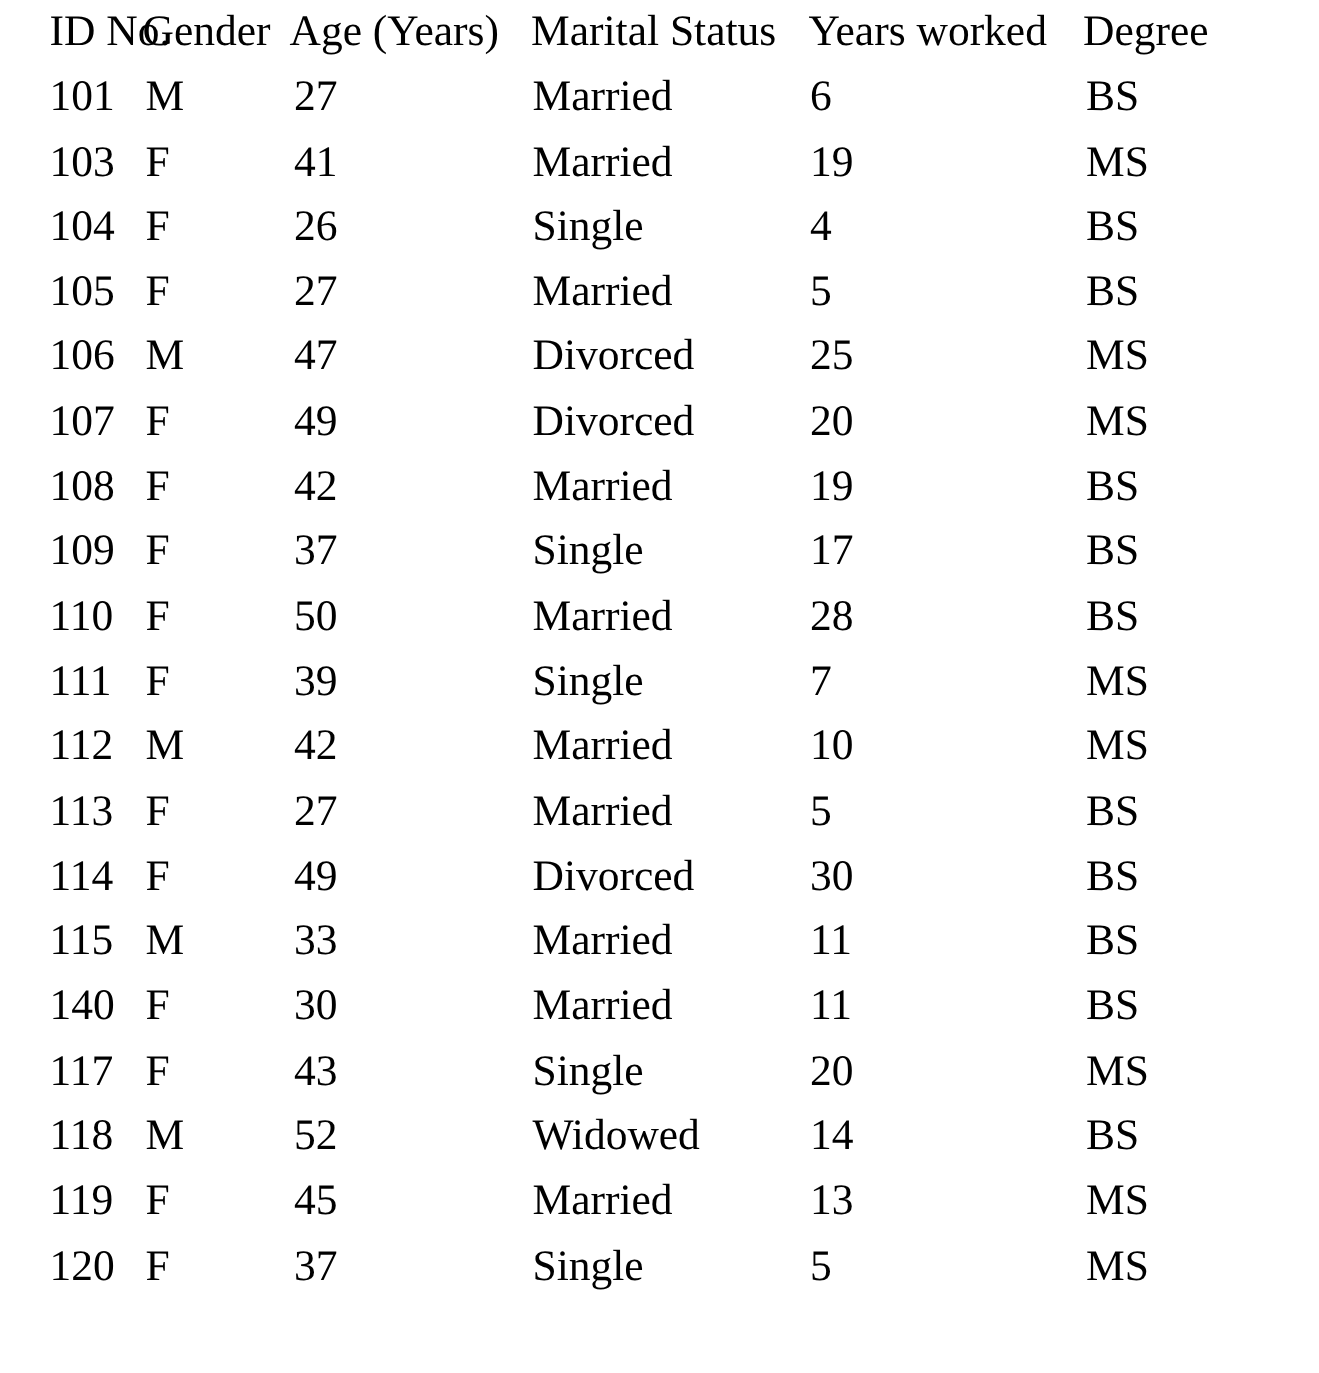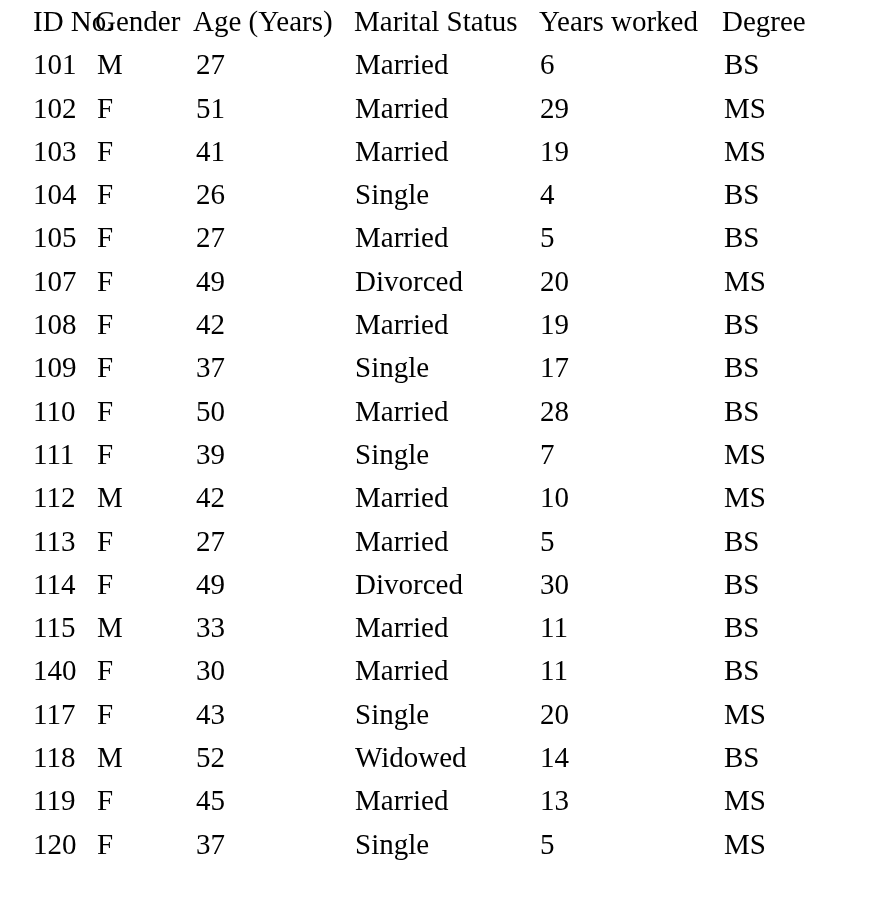--- a/index.html
+++ b/index.html
@@ -102,28 +102,20 @@
     <tbody id="table-body">
         <tr>
           <td class="cell-pad-id d-id">101</td>
           <td class="cell-pad-gender d-gender">M</td>
           <td class="cell-pad-age d-age">27</td>
           <td class="cell-pad-marital d-marital">Married</td>
           <td class="cell-pad-years d-years">6</td>
           <td class="cell-pad-degree d-degree">BS</td>
         </tr>
         <tr>
-          <td class="cell-pad-id d-id">102</td>
-          <td class="cell-pad-gender d-gender">F</td>
-          <td class="cell-pad-age d-age">51</td>
-          <td class="cell-pad-marital d-marital">Married</td>
-          <td class="cell-pad-years d-years">29</td>
-          <td class="cell-pad-degree d-degree">MS</td>
-        </tr>
-        <tr>
           <td class="cell-pad-id d-id">103</td>
           <td class="cell-pad-gender d-gender">F</td>
           <td class="cell-pad-age d-age">41</td>
           <td class="cell-pad-marital d-marital">Married</td>
           <td class="cell-pad-years d-years">19</td>
           <td class="cell-pad-degree d-degree">MS</td>
         </tr>
         <tr>
           <td class="cell-pad-id d-id">104</td>
           <td class="cell-pad-gender d-gender">F</td>
@@ -132,20 +124,28 @@
           <td class="cell-pad-years d-years">4</td>
           <td class="cell-pad-degree d-degree">BS</td>
         </tr>
         <tr>
           <td class="cell-pad-id d-id">105</td>
           <td class="cell-pad-gender d-gender">F</td>
           <td class="cell-pad-age d-age">27</td>
           <td class="cell-pad-marital d-marital">Married</td>
           <td class="cell-pad-years d-years">5</td>
           <td class="cell-pad-degree d-degree">BS</td>
+        </tr>
+        <tr>
+          <td class="cell-pad-id d-id">106</td>
+          <td class="cell-pad-gender d-gender">M</td>
+          <td class="cell-pad-age d-age">47</td>
+          <td class="cell-pad-marital d-marital">Divorced</td>
+          <td class="cell-pad-years d-years">25</td>
+          <td class="cell-pad-degree d-degree">MS</td>
         </tr>
         <tr>
           <td class="cell-pad-id d-id">107</td>
           <td class="cell-pad-gender d-gender">F</td>
           <td class="cell-pad-age d-age">49</td>
           <td class="cell-pad-marital d-marital">Divorced</td>
           <td class="cell-pad-years d-years">20</td>
           <td class="cell-pad-degree d-degree">MS</td>
         </tr>
         <tr>

